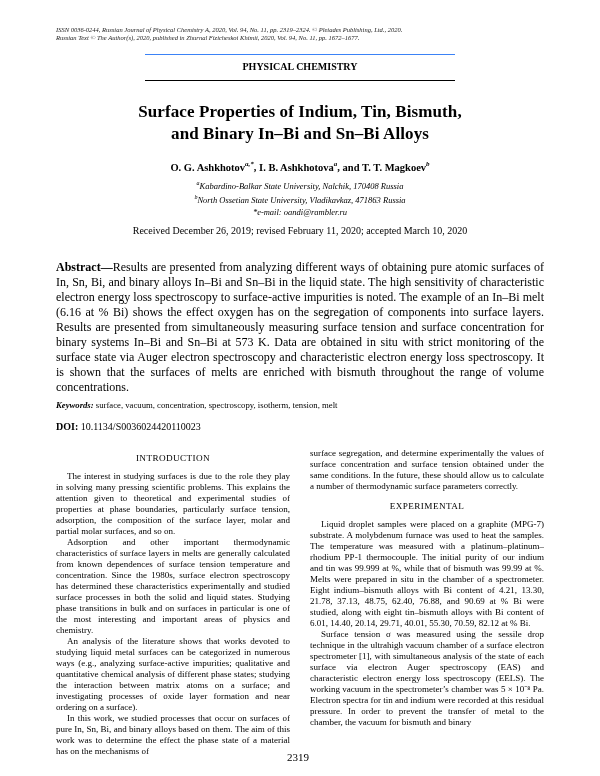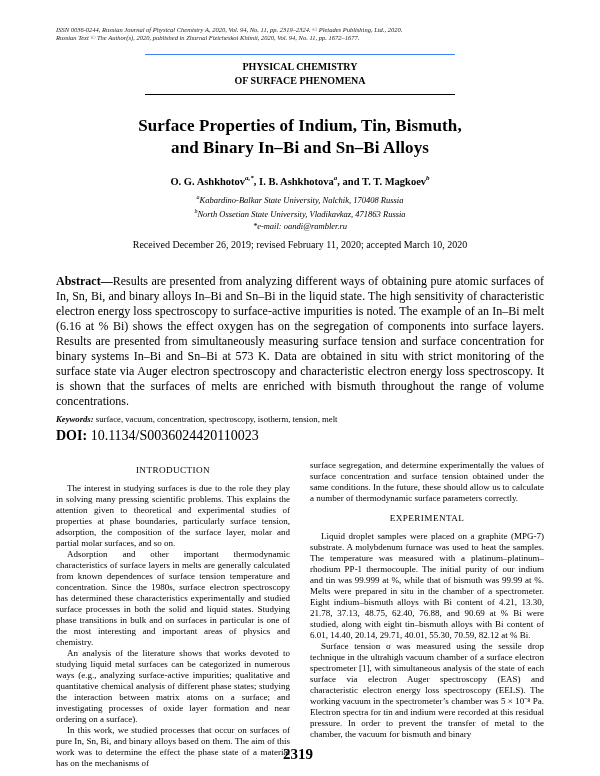--- a/index.html
+++ b/index.html
@@ -21,43 +21,42 @@
   }
   .authors { margin-top:14px; text-align:center; font-weight:bold; font-size:10.5px; }
   .authors sup { font-size:7px; font-style:italic; font-weight:bold; }
   .affils { margin-top:7px; text-align:center; font-style:italic; font-size:8.5px; line-height:1.4; }
   .affils sup { font-size:6px; }
   .dates { margin-top:6px; text-align:center; font-size:10px; }
   .abstract { margin-top:24px; font-size:12px; line-height:1.26; text-align:justify; }
   .abstract .lead { font-weight:bold; }
   .kw { margin-top:4px; font-size:8.7px; }
   .kw .kwlabel { font-weight:bold; font-style:italic; }
-  .doi { margin-top:4px; font-size:14px; }
+  .doi { margin-top:11px; font-size:10px; }
   .doi .doilabel { font-weight:bold; }
   .cols { margin-top:16px; display:flex; gap:20px; }
   .col { width:237px; font-size:9px; line-height:11px; text-align:justify; hyphens:auto; }
   .col p { text-indent:11px; }
   .col p.noindent { text-indent:0; }
   .schead { text-align:center; font-weight:normal; font-size:9.2px; letter-spacing:0.4px; margin:5px 0 7px 0; }
   .schead.mt { margin-top:9px; }
-  .pagenum { position:absolute; bottom:13px; left:0; right:4px; text-align:center; font-weight:bold; font-size:15px; }
+  .pagenum { position:absolute; bottom:13px; left:0; right:4px; text-align:center; font-weight:normal; font-size:11px; }
 </style>
 </head>
 <body>
 
 <div class="page">
 
   <header class="jheader">
     <div>ISSN 0036-0244, Russian Journal of Physical Chemistry A, 2020, Vol. 94, No. 11, pp. 2319–2324. © Pleiades Publishing, Ltd., 2020.</div>
     <div>Russian Text © The Author(s), 2020, published in Zhurnal Fizicheskoi Khimii, 2020, Vol. 94, No. 11, pp. 1672–1677.</div>
   </header>
 
   <div class="banner">
     <div>PHYSICAL CHEMISTRY</div>
-    <div>OF SURFACE PHENOMENA</div>
   </div>
 
   <h1 class="title">
     <span>Surface Properties of Indium, Tin, Bismuth,</span><br>
     <span>and Binary In–Bi and Sn–Bi Alloys</span>
   </h1>
 
   <div class="authors">
     <span>O. G. Ashkhotov</span><sup>a,*</sup><span>, I. B. Ashkhotova</span><sup>a</sup><span>, and T. T. Magkoev</span><sup>b</sup>
   </div>

